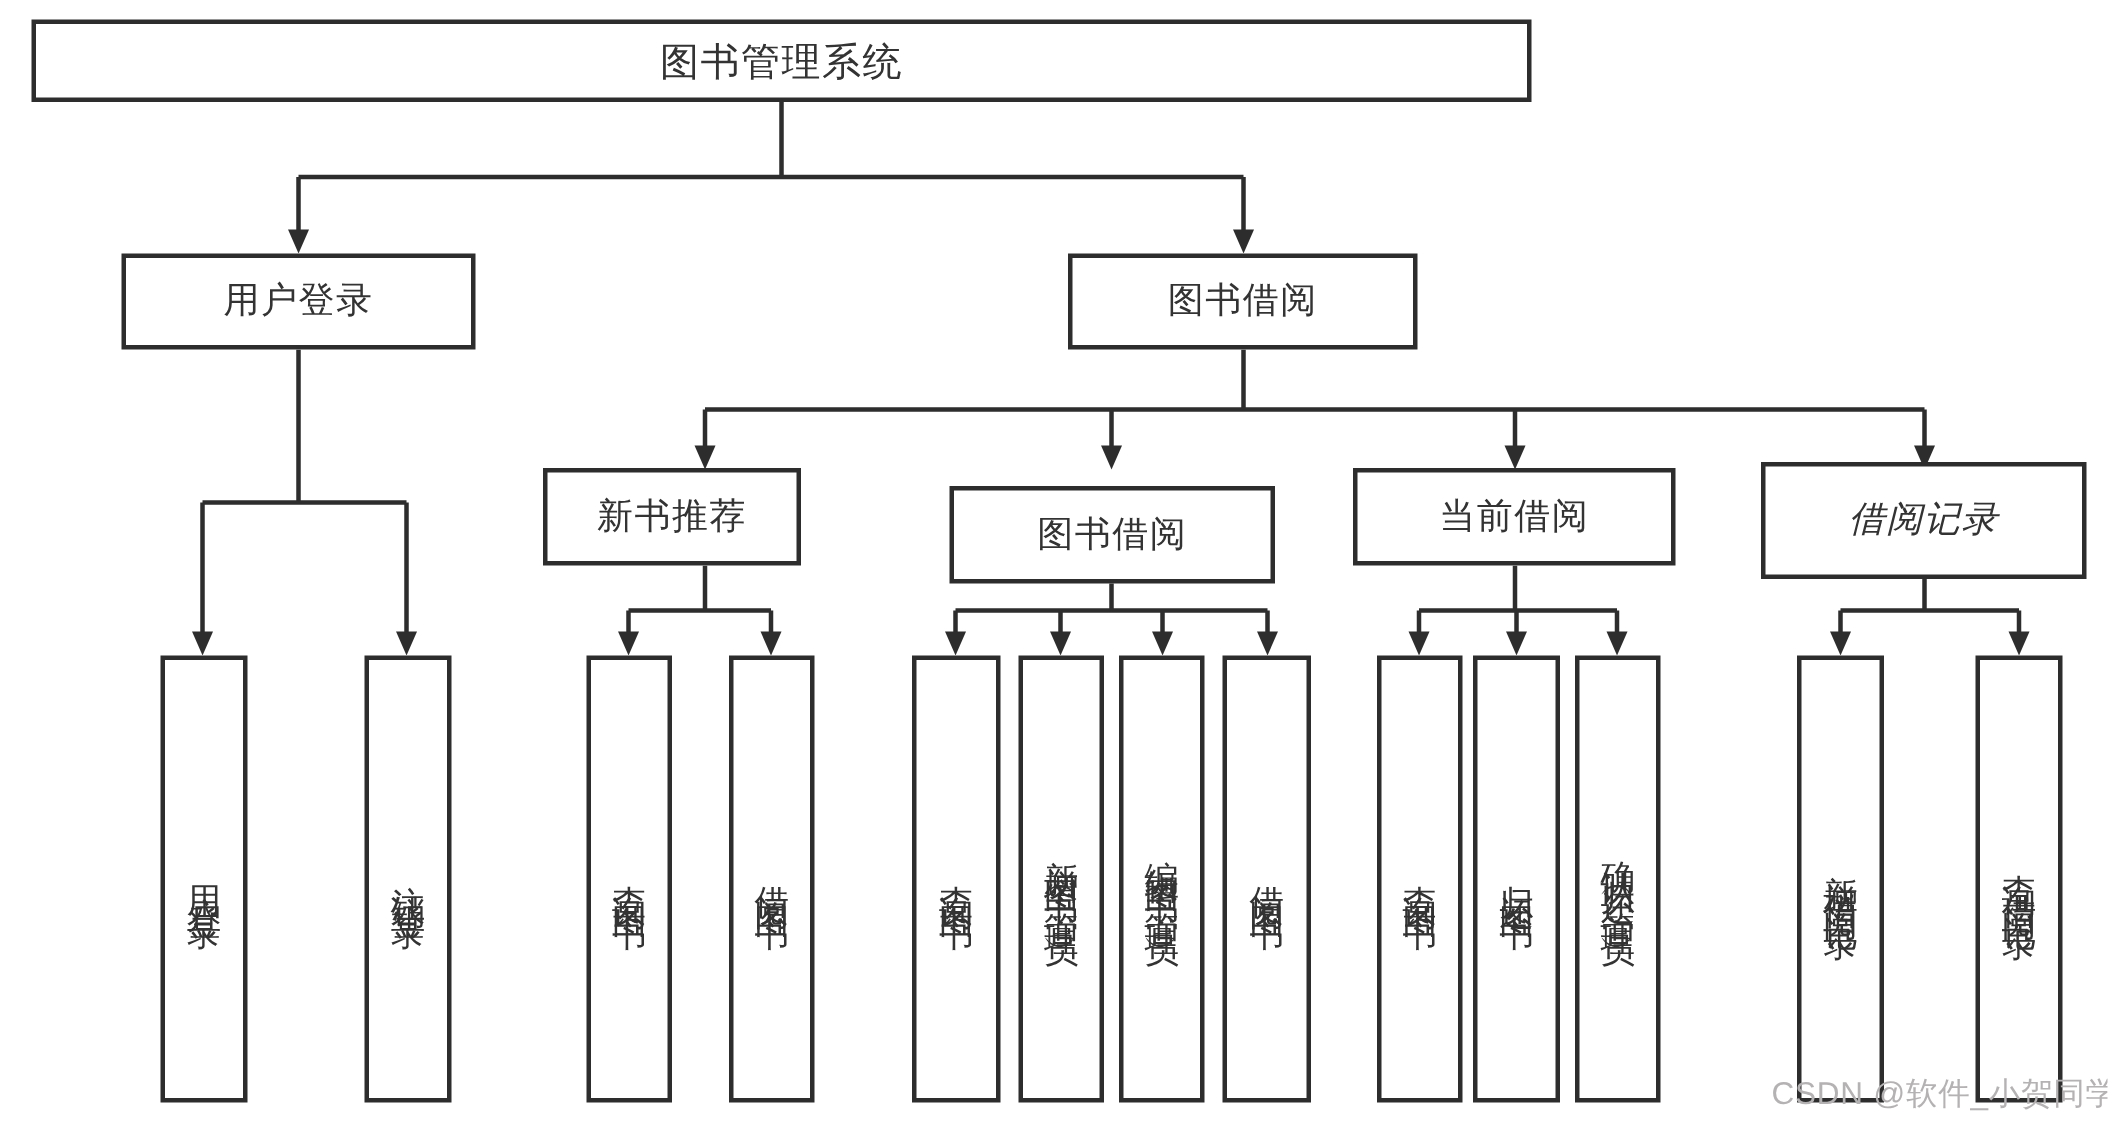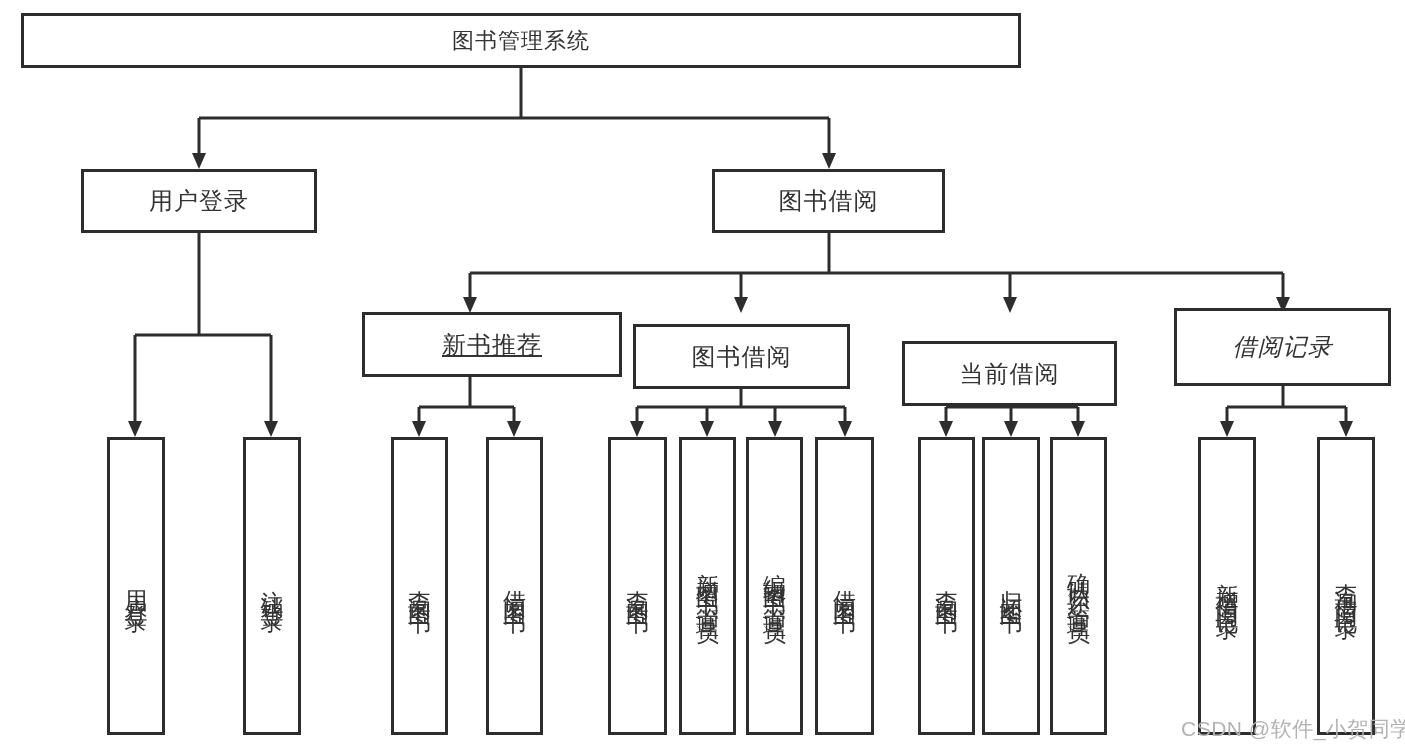--- a/index.html
+++ b/index.html
@@ -28,21 +28,21 @@
     color: #333333;
     display: flex;
     align-items: center;
     justify-content: center;
     text-align: center;
     z-index: 2;
     font-size: 24px;
     letter-spacing: 1px;
     line-height: 1;
   }
-  .node.root { font-size: 22px; }
+  .node.root { font-size: 26px; }
   .vnode {
     writing-mode: vertical-rl;
     text-orientation: mixed;
     font-size: 23px;
     letter-spacing: 7px;
     line-height: 1;
   }
   .watermark {
     position: absolute;
     left: 1181px;
@@ -97,23 +97,23 @@
       <polygon points="1220,421 1234,421 1227,437"></polygon>
       <polygon points="1339,421 1353,421 1346,437"></polygon>
     </g>
   </svg>
 
   <div class="node root" style="left:21px; top:13px; width:1000px; height:55px;">图书管理系统</div>
 
   <div class="node" style="left:81px; top:169px; width:236px; height:64px;">用户登录</div>
   <div class="node" style="left:712px; top:169px; width:233px; height:64px;">图书借阅</div>
 
-  <div class="node" style="left:362px; top:312px; width:260px; height:65px;text-decoration:underline;">新书推荐</div>
+  <div class="node" style="left:362px; top:312px; width:172px; height:65px;">新书推荐</div>
   <div class="node" style="left:633px; top:324px; width:217px; height:65px;">图书借阅</div>
-  <div class="node" style="left:902px; top:312px; width:215px; height:65px;margin-top:29px;">当前借阅</div>
+  <div class="node" style="left:902px; top:312px; width:215px; height:65px;">当前借阅</div>
   <div class="node" style="left:1174px; top:308px; width:217px; height:78px;font-style:italic;">借阅记录</div>
 
   <div class="node vnode" style="left:107px; top:437px; width:58px; height:298px;">用户登录</div>
   <div class="node vnode" style="left:243px; top:437px; width:58px; height:298px;">注销登录</div>
 
   <div class="node vnode" style="left:391px; top:437px; width:57px; height:298px;">查询图书</div>
   <div class="node vnode" style="left:486px; top:437px; width:57px; height:298px;">借阅图书</div>
 
   <div class="node vnode" style="left:608px; top:437px; width:59px; height:298px;">查询图书</div>
   <div class="node vnode" style="left:679px; top:437px; width:57px; height:298px;">新增图书（管理员）</div>

